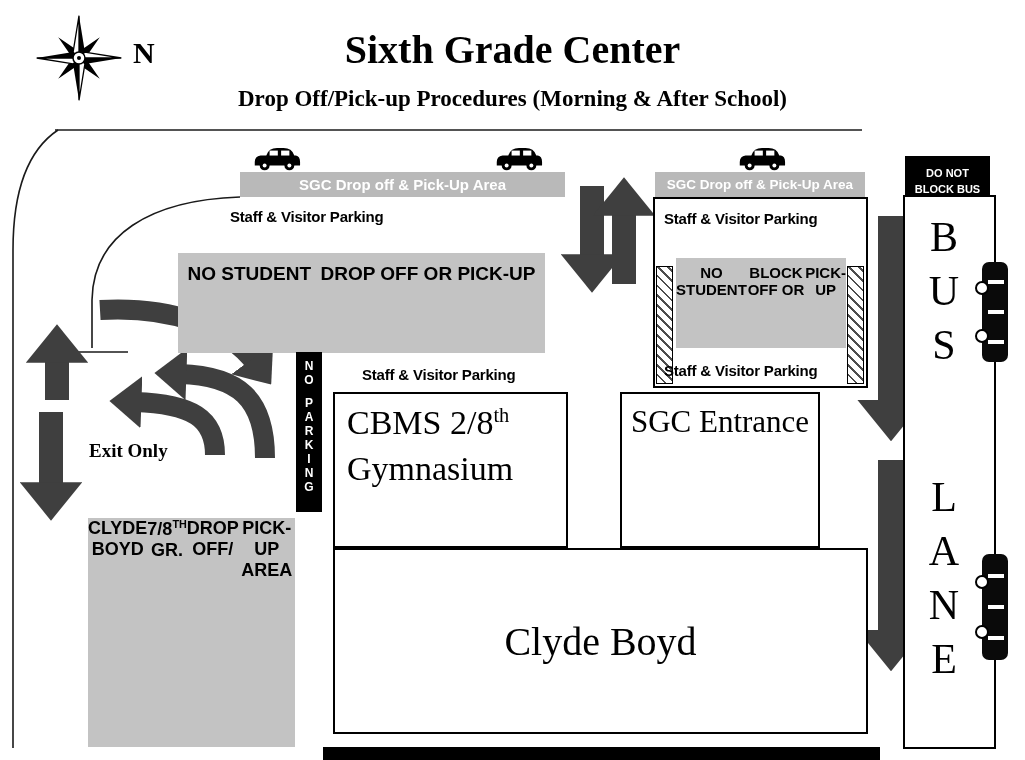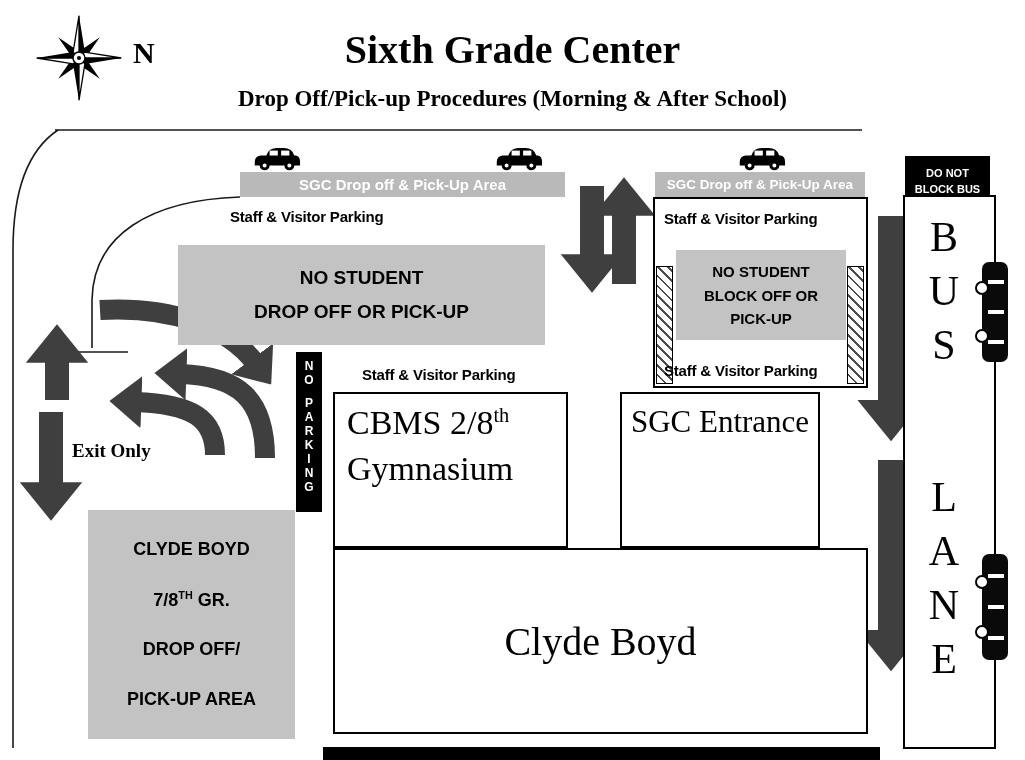--- a/index.html
+++ b/index.html
@@ -8,33 +8,33 @@
   .abs{position:absolute;}
   .overlay{position:absolute;left:0;top:0;z-index:1;pointer-events:none;}
   .layer2{z-index:2;}
   .layer3{z-index:3;}
   .serif{font-family:"Liberation Serif",serif;}
   .title{left:0;top:26px;width:1025px;text-align:center;font-size:40px;font-weight:700;color:#000;}
   .subtitle{left:0;top:86px;width:1025px;text-align:center;font-size:23px;font-weight:700;color:#000;}
   .north-label{left:133px;top:36px;font-size:30px;font-weight:700;}
   .lbl{font-weight:700;font-size:15px;letter-spacing:-0.2px;color:#000;white-space:nowrap;text-align:right;}
   .graybar{background:#b9b9b9;color:#fff;font-weight:700;display:flex;align-items:center;justify-content:center;white-space:nowrap;}
-  .grayzone{background:#c3c3c3;color:#000;font-weight:700;text-align:center;display:flex;flex-direction:column;justify-content:space-evenly;}
+  .grayzone{background:#c3c3c3;color:#000;font-weight:700;text-align:center;display:flex;flex-direction:row;justify-content:space-evenly;margin-top:8px;}
   .dnb{left:905px;top:124px;width:85px;height:66px;background:#000;color:#fff;font-weight:700;font-size:11px;text-align:center;display:flex;flex-direction:column;justify-content:center;gap:4px;margin-top:32px;}
   .buslane{left:903px;top:195px;width:89px;height:550px;background:#fff;border:2px solid #000;}
   .buslane span{position:absolute;left:0;width:78px;text-align:center;font-family:"Liberation Serif",serif;font-size:42px;color:#000;}
   .bldg{background:#fff;border:2px solid #000;color:#000;}
   .gym{left:333px;top:392px;width:235px;height:156px;padding:6px 0 0 12px;box-sizing:border-box;font-size:34px;line-height:1.35;}
   .sgc{left:620px;top:392px;width:200px;height:156px;text-align:center;padding-top:10px;box-sizing:border-box;font-size:31px;}
   .school{left:333px;top:548px;width:535px;height:186px;display:flex;flex-direction:column;align-items:center;justify-content:center;gap:10px;font-size:40px;box-sizing:border-box;}
   .noparking{left:296px;top:352px;width:26px;height:160px;background:#000;color:#fff;display:flex;flex-direction:column;align-items:center;padding-top:7px;box-sizing:border-box;font-size:12px;font-weight:700;line-height:14px;}
   .noparking span.gap{margin-top:9px;}
   .region2{left:653px;top:197px;width:215px;height:191px;border:2px solid #000;background:#fff;box-sizing:border-box;}
   .hatch{background:repeating-linear-gradient(45deg,#fff 0 5px,#4d4d4d 5px 7px);border:1px solid #000;box-sizing:border-box;}
-  .exitonly{left:72px;top:440px;font-family:"Liberation Serif",serif;font-weight:700;font-size:19px;}
+  .exitonly{left:89px;top:440px;font-family:"Liberation Serif",serif;font-weight:700;font-size:19px;}
   .clydebox{left:88px;top:510px;width:207px;height:229px;font-size:18px;}
   .bottombar{left:323px;top:747px;width:557px;height:13px;background:#000;}
   sup{font-size:60%;vertical-align:super;}
 </style>
 </head>
 <body>
 
 <div class="stage">
 
   <svg class="overlay" width="1025" height="760" viewBox="0 0 1025 760">

